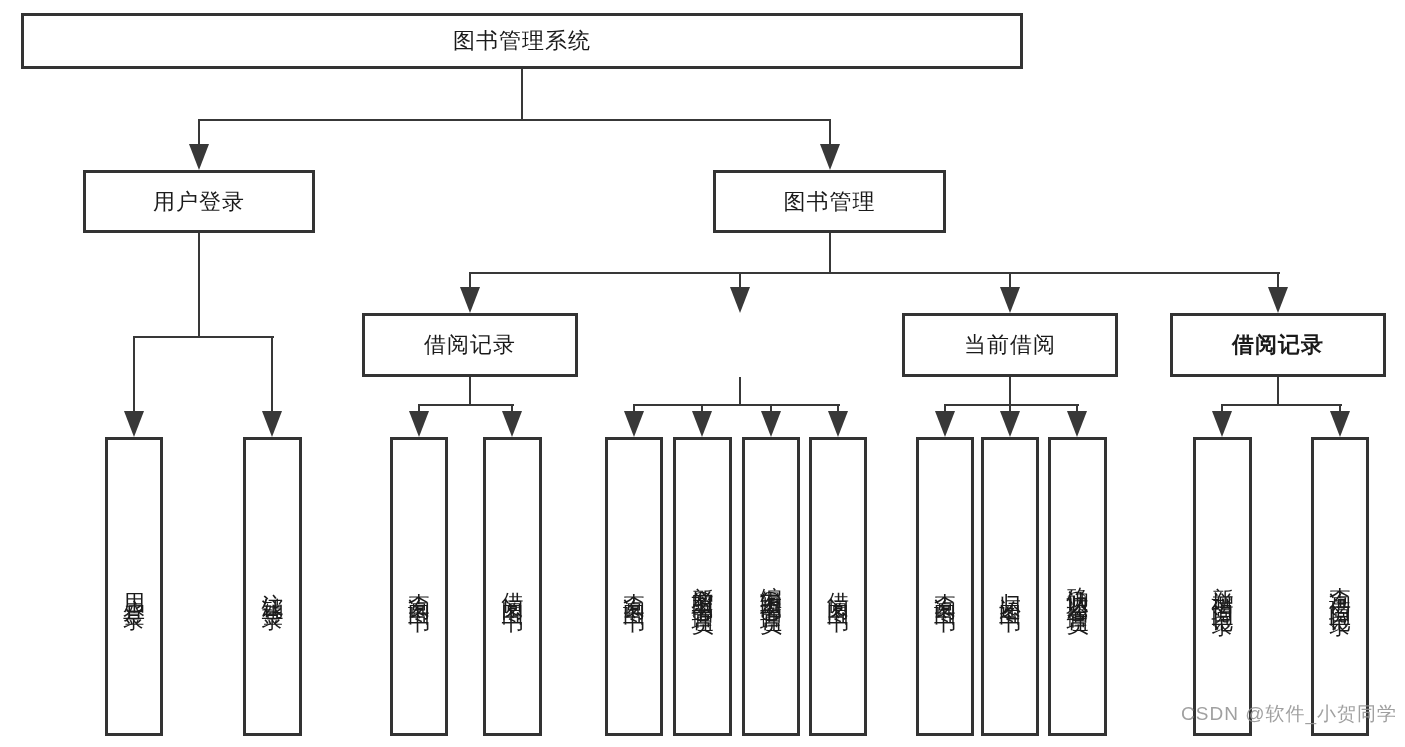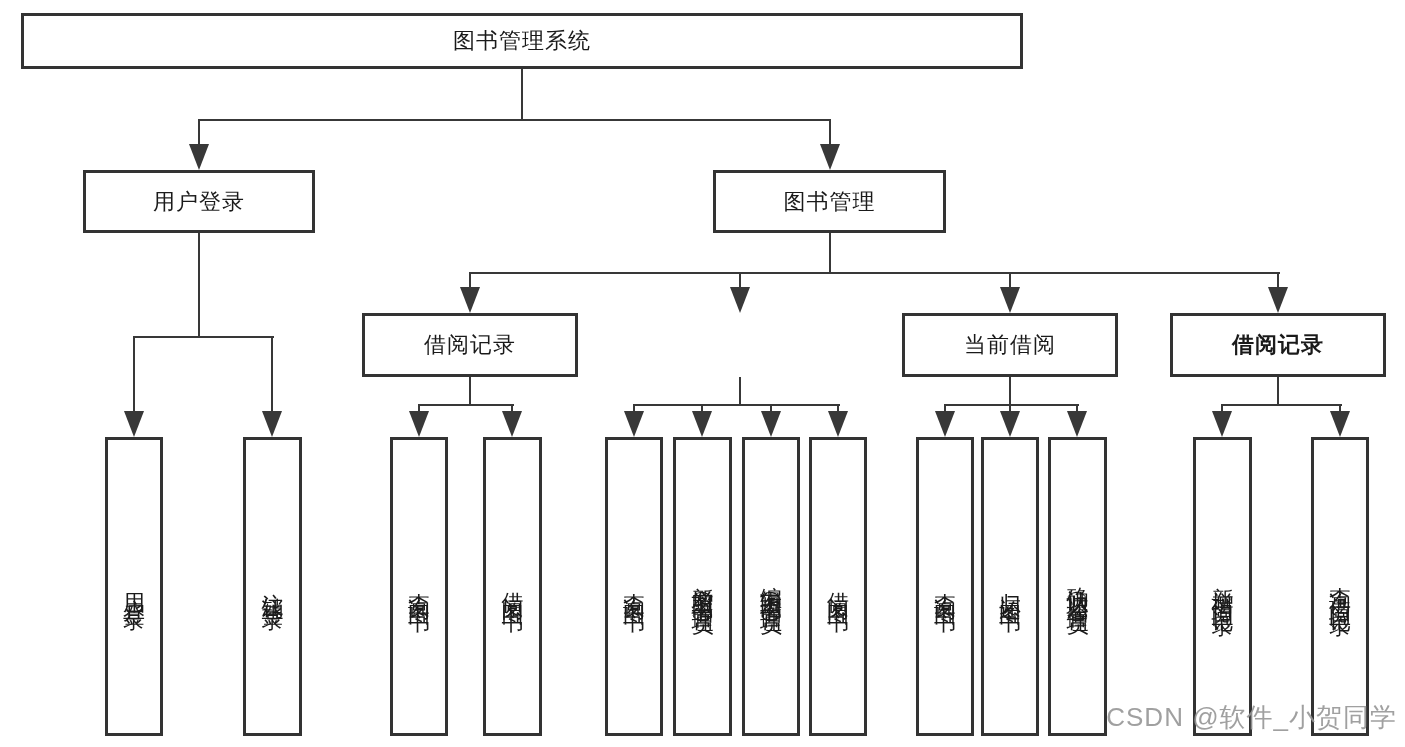--- a/index.html
+++ b/index.html
@@ -54,22 +54,22 @@
     position:absolute;
     width:0; height:0;
     border-left:10px solid transparent;
     border-right:10px solid transparent;
     border-top:26px solid #383838;
     z-index:1;
   }
   .watermark {
     position:absolute;
     right:8px;
-    bottom:12px;
-    font-size:26px;
+    bottom:20px;
+    font-size:19px;
     color:rgba(150,150,150,0.9);
     letter-spacing:1px;
     z-index:3;
     white-space:nowrap;
   }
 </style>
 </head>
 <body>
 
 <div class="canvas">

